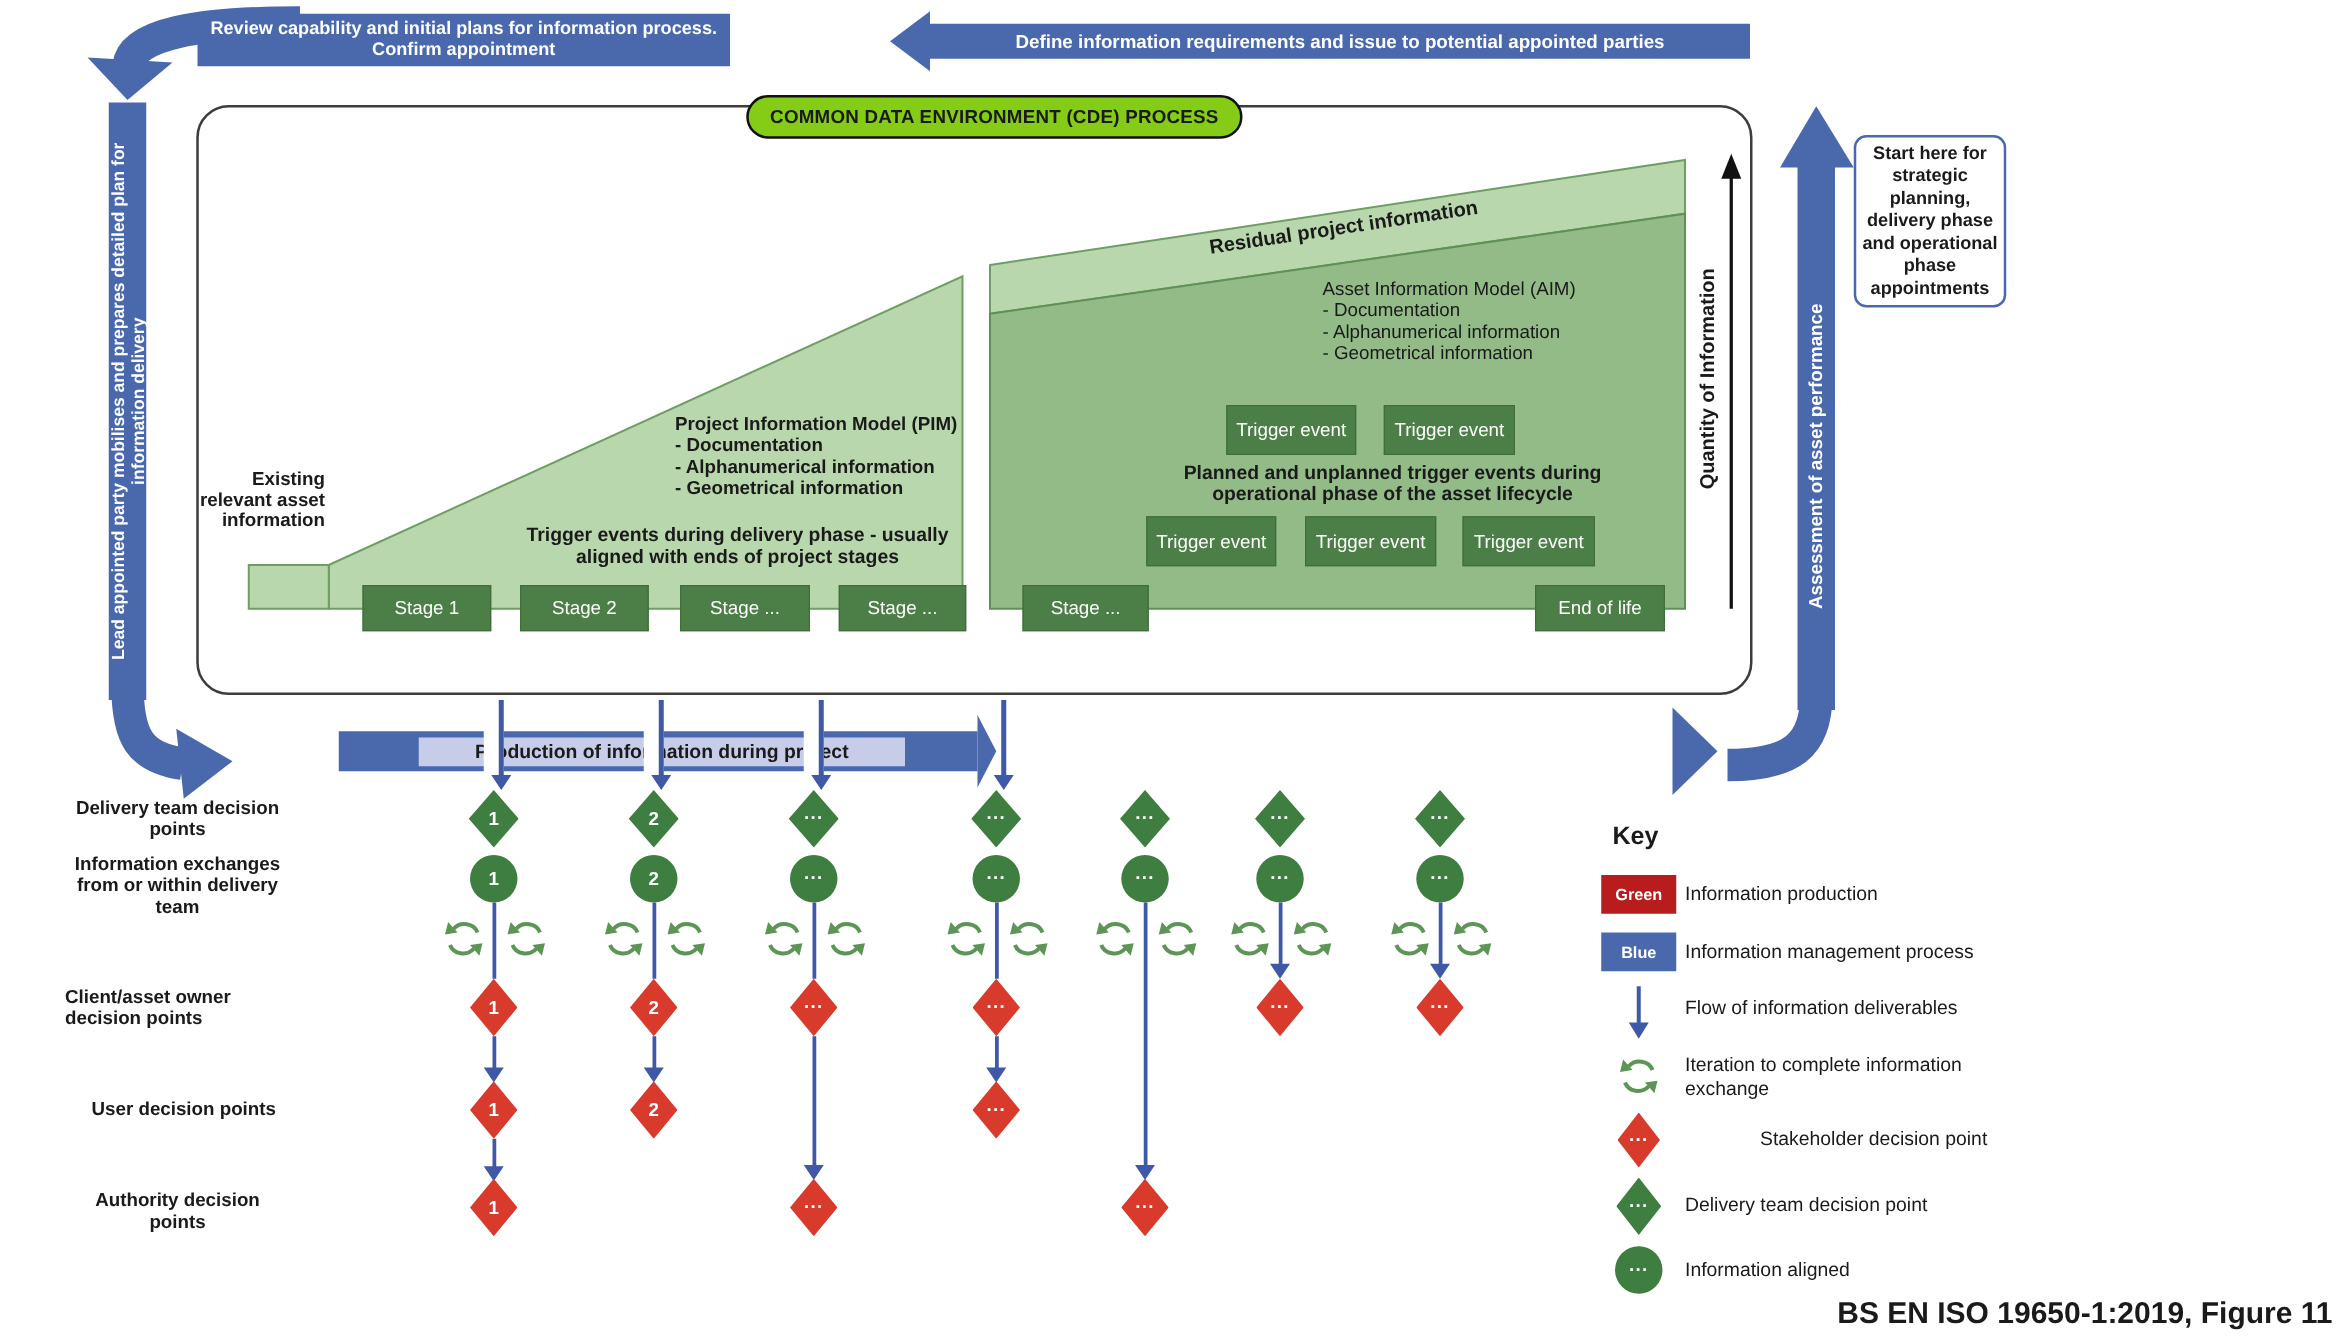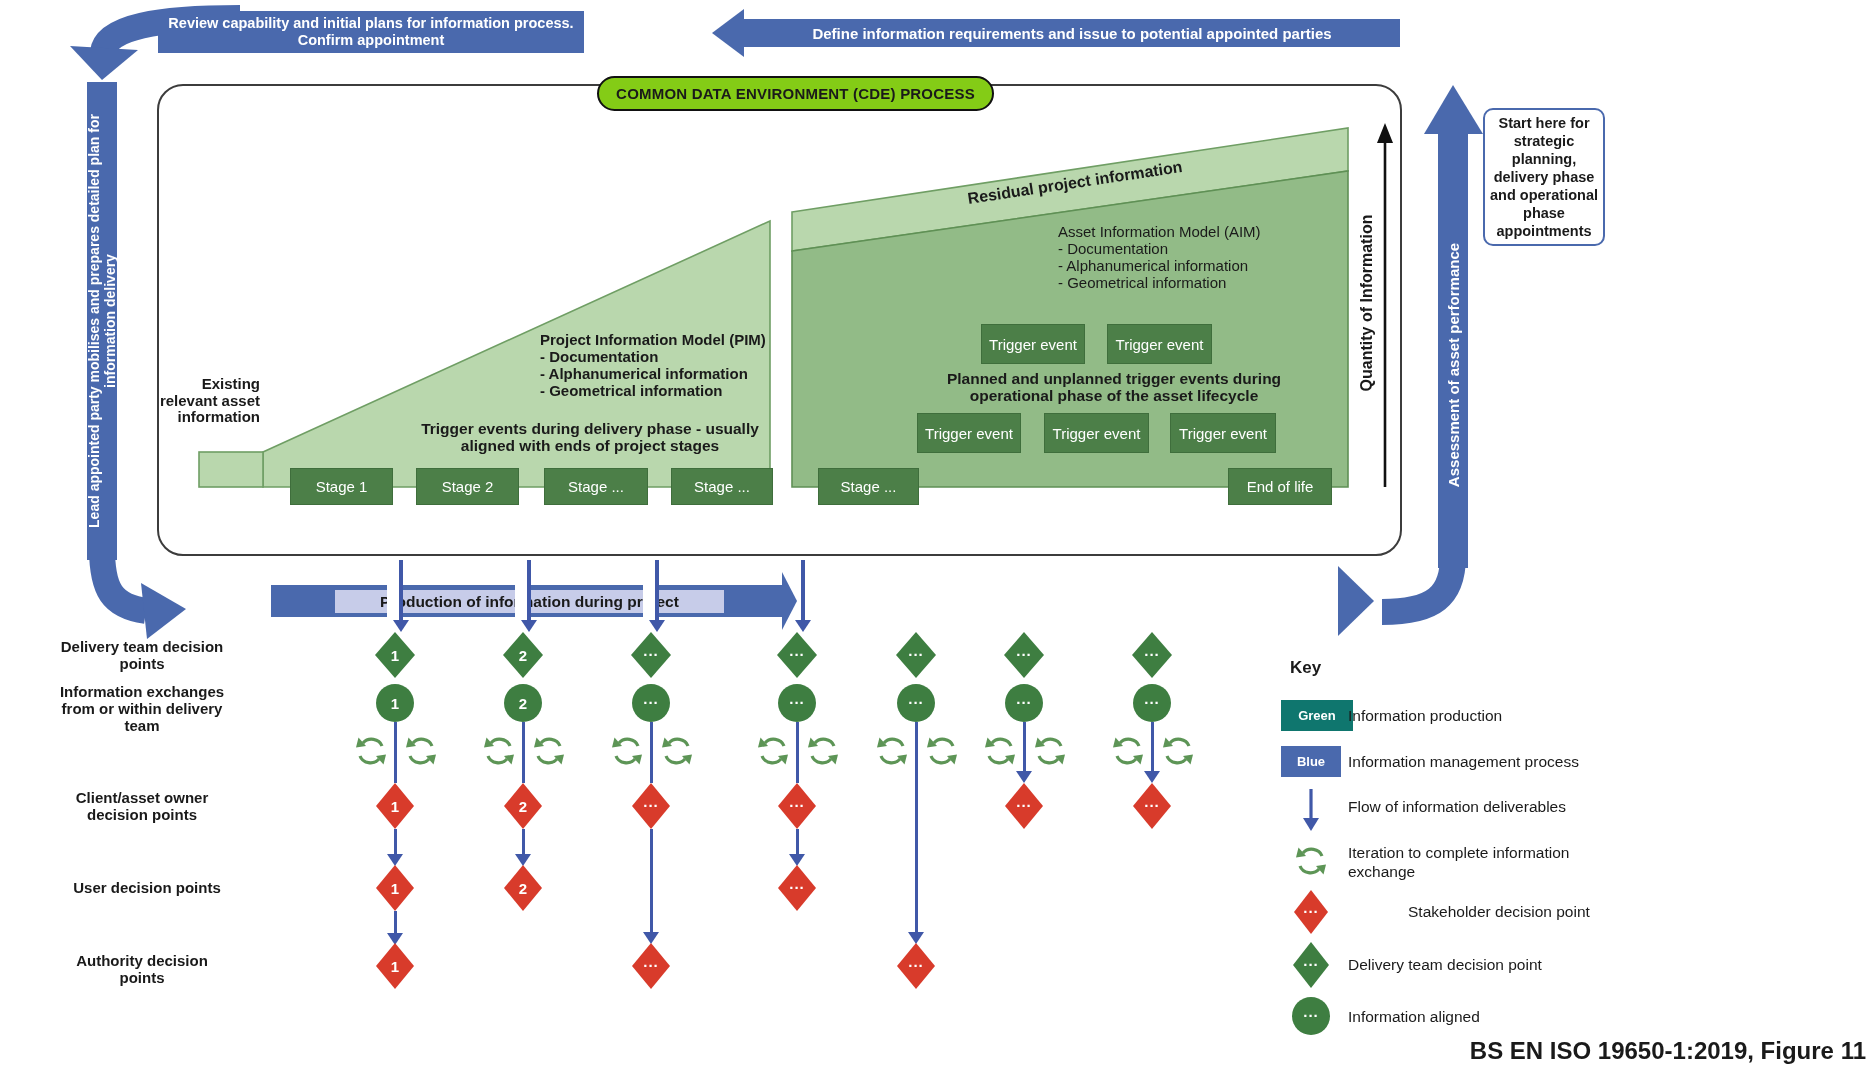--- a/index.html
+++ b/index.html
@@ -200,21 +200,21 @@
       <div style="width:4px;height:60px;background:#4058a8;margin-left:6px;"></div>
       <div class="vhead"></div>
     </div>
   <div class="abs" style="left:795px;top:560px;z-index:4;">
       <div style="width:4px;height:60px;background:#4058a8;margin-left:6px;"></div>
       <div class="vhead"></div>
     </div>
 
   <div class="abs bold" style="left:57px;top:638px;width:170px;font-size:15px;line-height:17px;text-align:center;z-index:2;">Delivery team decision points</div>
   <div class="abs bold" style="left:42px;top:683px;width:200px;font-size:15px;line-height:17px;text-align:center;z-index:2;">Information exchanges from or within delivery team</div>
-  <div class="abs bold" style="left:52px;top:789px;width:180px;font-size:15px;line-height:17px;text-align:center;z-index:2;">Client/asset owner decision points</div>
+  <div class="abs bold" style="left:52px;top:789px;width:180px;font-size:15px;line-height:17px;z-index:2;">Client/asset owner decision points</div>
   <div class="abs bold" style="left:42px;top:879px;width:210px;font-size:15px;text-align:center;z-index:2;">User decision points</div>
   <div class="abs bold" style="left:62px;top:952px;width:160px;font-size:15px;line-height:17px;text-align:center;z-index:2;">Authority decision points</div>
 
   <div class="abs gdiamond" style="left:375px;top:632px;width:40px;height:46px;z-index:3;">
       <span>1</span>
     </div>
   <div class="abs gcircle" style="left:376px;top:684px;width:38px;height:38px;z-index:3;">
       <span>1</span>
     </div>
   <div class="abs vline" style="left:393.5px;top:722px;height:61px;z-index:2;"></div>
@@ -310,23 +310,23 @@
   <div class="abs gcircle dots" style="left:1133px;top:684px;width:38px;height:38px;z-index:3;">
       <span>...</span>
     </div>
   <div class="abs vline" style="left:1150.5px;top:722px;height:50px;z-index:2;"></div>
   <div class="abs vhead" style="left:1144px;top:771px;z-index:2;"></div>
   <div class="abs rdiamond dots" style="left:1133px;top:783px;width:38px;height:46px;z-index:3;">
       <span>...</span>
     </div>
 
 
-  <div class="abs bold" style="left:1290px;top:658px;font-size:17px;z-index:2;">Key</div>
-
-  <div class="abs ctr" style="left:1281px;top:700px;width:72px;height:31px;background:#0f766e;z-index:2;">
+  <div class="abs bold" style="left:1290px;top:658px;font-size:20px;z-index:2;">Key</div>
+
+  <div class="abs ctr" style="left:1281px;top:700px;width:60px;height:31px;background:#b91c1c;z-index:2;">
     <span class="white bold" style="font-size:13px;">Green</span>
   </div>
   <div class="abs keytext" style="left:1348px;top:707px;width:300px;z-index:2;">Information production</div>
 
   <div class="abs ctr" style="left:1281px;top:746px;width:60px;height:31px;background:#4a69ad;z-index:2;">
     <span class="white bold" style="font-size:13px;">Blue</span>
   </div>
   <div class="abs keytext" style="left:1348px;top:753px;width:300px;z-index:2;">Information management process</div>
 
   <div class="abs keytext" style="left:1348px;top:798px;width:300px;z-index:2;">Flow of information deliverables</div>

